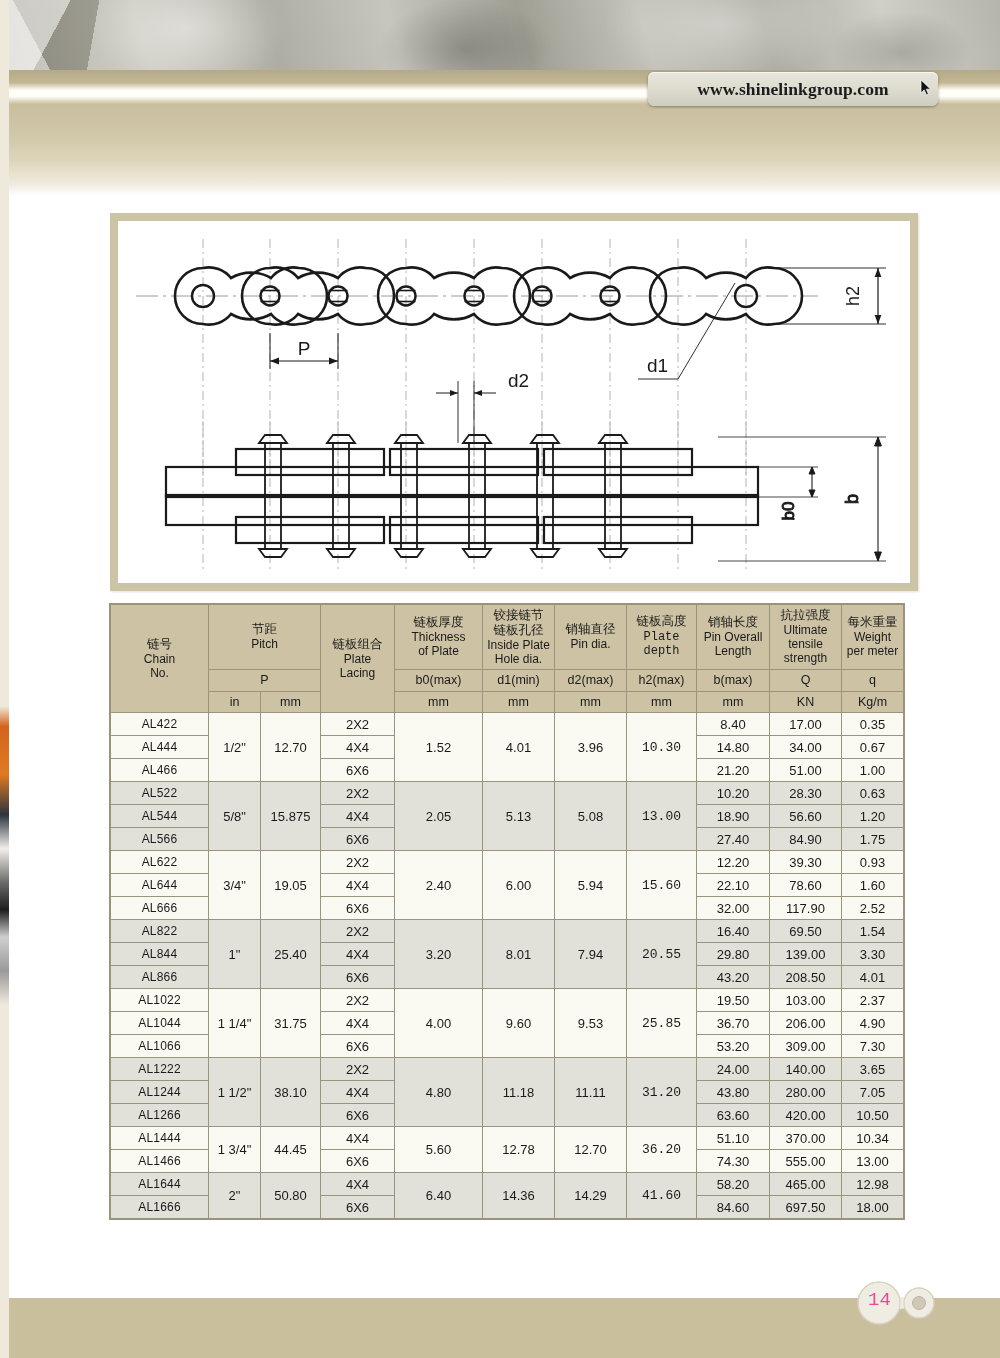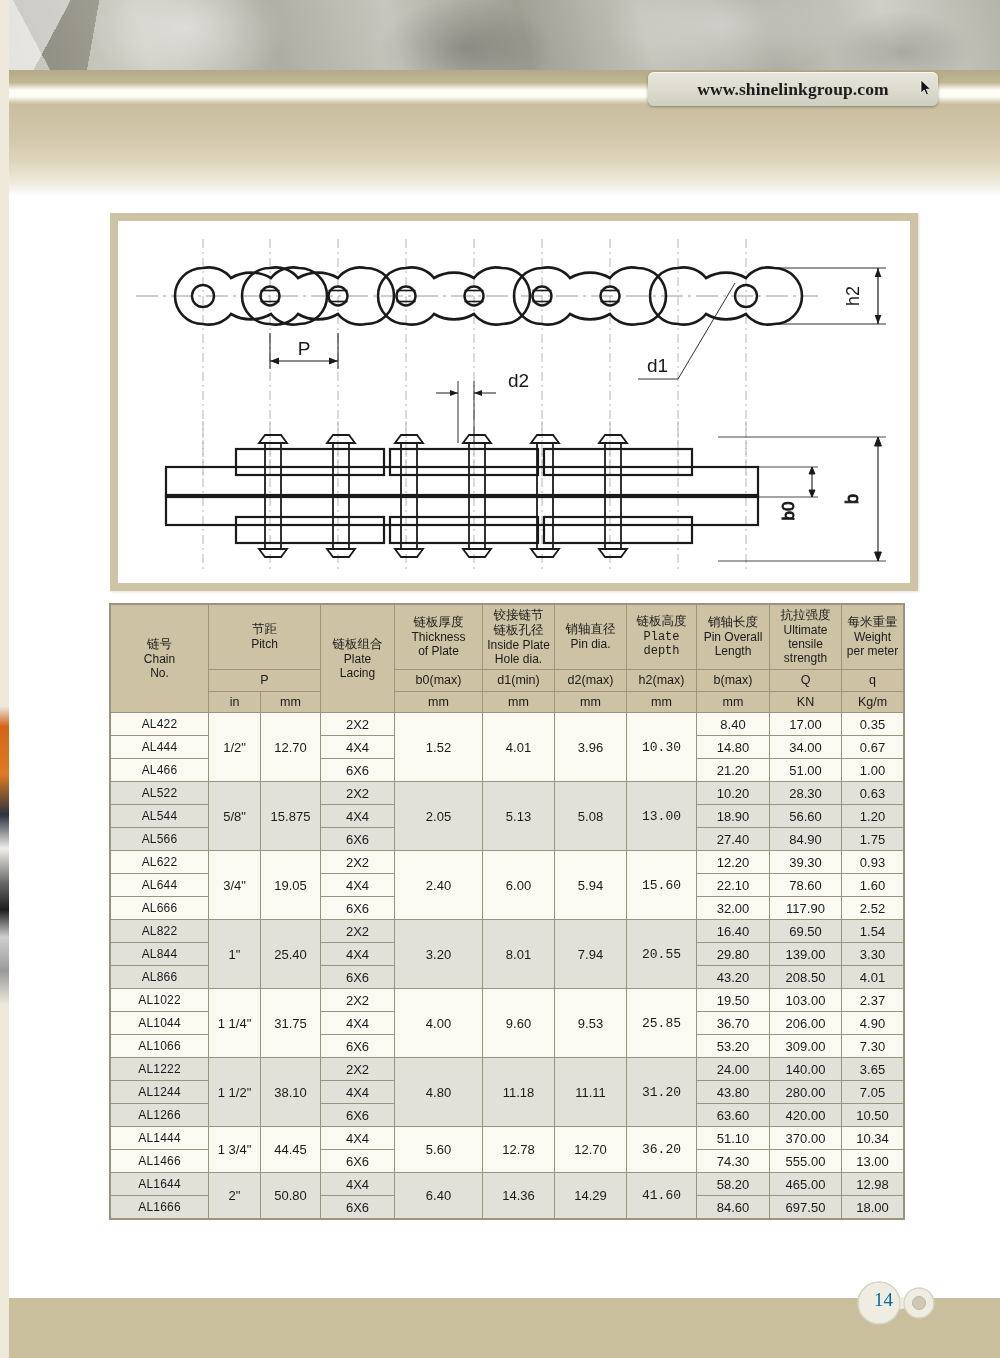--- a/index.html
+++ b/index.html
@@ -152,23 +152,23 @@
   
   .footer-band {
     position: absolute; left: 9px; bottom: 0; width: 991px; height: 60px;
     background: #cabf9c;
   }
   .page-link {
     position: absolute; right: 58px; bottom: 32px; width: 86px; height: 46px;
   }
   .page-link svg { display: block; }
   .page-num {
-    position: absolute; left: 18px; top: 9px;
-    font-family: Liberation Serif, serif;
-    font-size: 19px; color: #0369a1; font-weight: normal;
+    position: absolute; left: 12px; top: 9px;
+    font-family: Liberation Mono, monospace;
+    font-size: 19px; color: #ec4899; font-weight: normal;
   }
 </style>
 </head>
 <body>
 
 <div class="page">
 
   <div class="scan-edge"></div>
 
   <div class="banner"></div>

